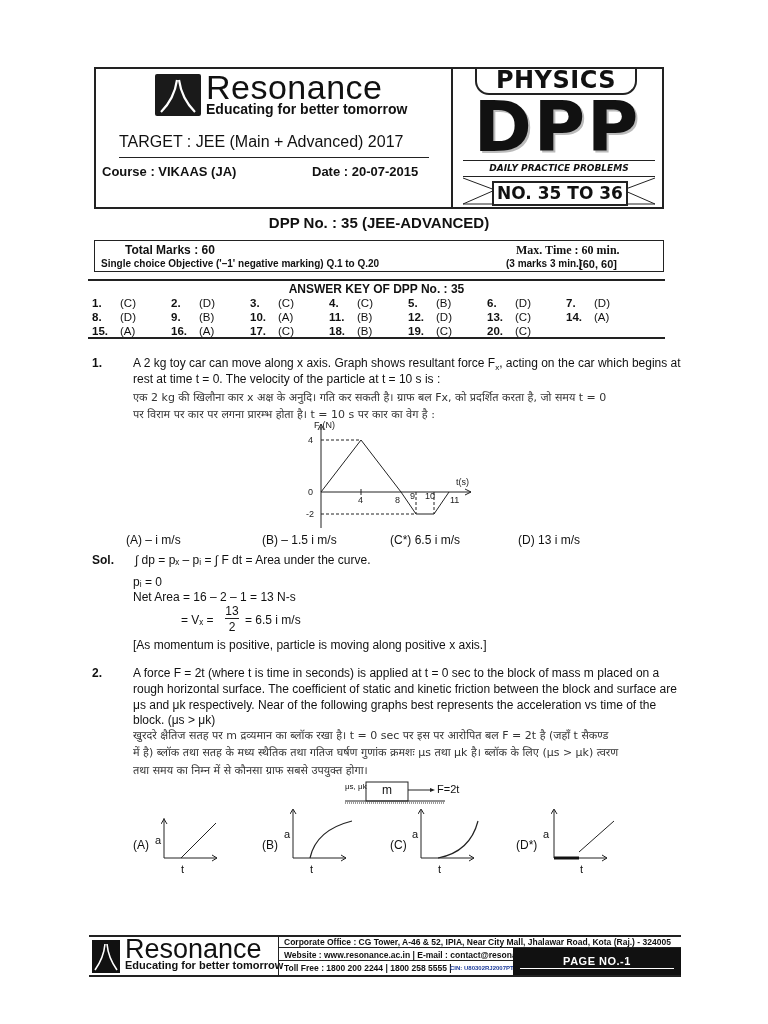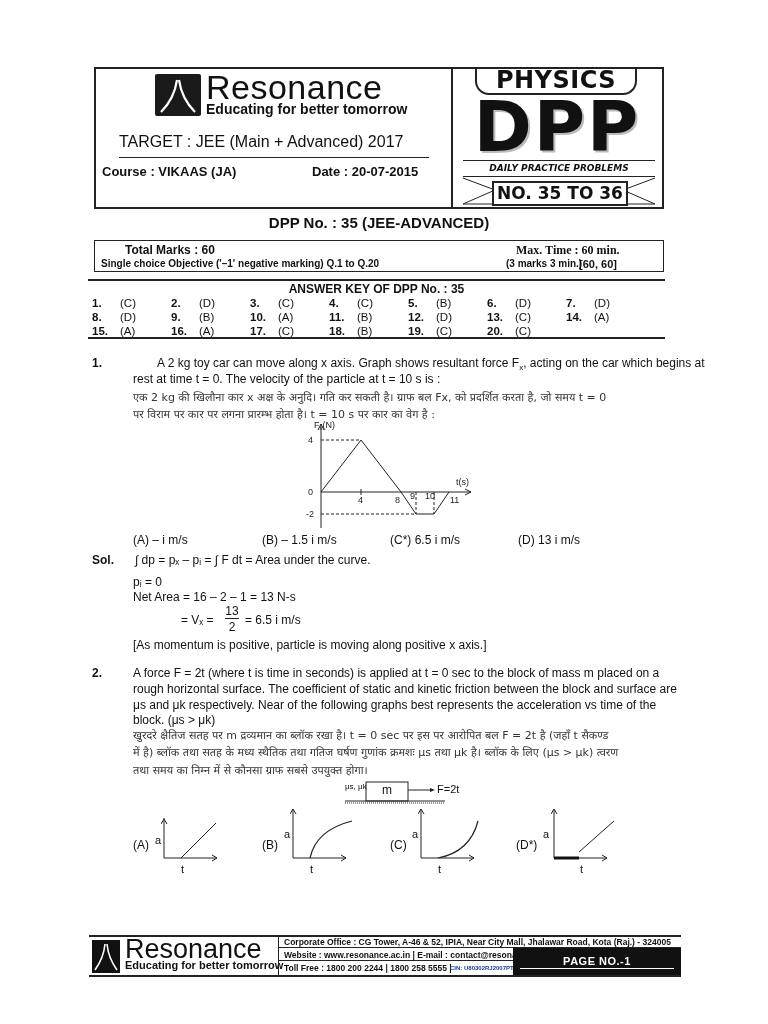--- a/index.html
+++ b/index.html
@@ -133,21 +133,21 @@
       <span class="akcell-n" style="position: absolute; left: 241px; top: 44px; font-size: 11.5px; font-weight: bold;">18.</span>
       <span class="akcell-a" style="position: absolute; left: 269px; top: 44px; font-size: 11.5px;">(B)</span>
       <span class="akcell-n" style="position: absolute; left: 320px; top: 44px; font-size: 11.5px; font-weight: bold;">19.</span>
       <span class="akcell-a" style="position: absolute; left: 348px; top: 44px; font-size: 11.5px;">(C)</span>
       <span class="akcell-n" style="position: absolute; left: 399px; top: 44px; font-size: 11.5px; font-weight: bold;">20.</span>
       <span class="akcell-a" style="position: absolute; left: 427px; top: 44px; font-size: 11.5px;">(C)</span>
     </div>
 </div>
 
 <div class="abs qnum" style="left:92px;top:356px;">1.</div>
-<div class="abs q" style="left:133px;top:356px;width:548px;margin-left:24px;">
+<div class="abs q" style="left:133px;top:356px;width:548px;">
   <span>A 2 kg toy car can move along x axis. Graph shows resultant force F</span><sub>x</sub><span>, acting on the car which begins at</span>
 </div>
 <div class="abs q" style="left:133px;top:372px;">rest at time t = 0. The velocity of the particle at t = 10 s is :</div>
 <div class="abs hindi" style="left:133px;top:389px;">एक 2 kg की खिलौना कार x अक्ष के अनुदि। गति कर सकती है। ग्राफ बल Fx, को प्रदर्शित करता है, जो समय t = 0</div>
 <div class="abs hindi" style="left:133px;top:406px;">पर विराम पर कार पर लगना प्रारम्भ होता है। t = 10 s पर कार का वेग है :</div>
 
 <svg class="abs" style="left:296px;top:418px;" width="190" height="110">
   <g stroke="#222" fill="none" stroke-width="1">
     <line x1="25" y1="6" x2="25" y2="110"></line>
     <polyline points="22,12 25,6 28,12"></polyline>
@@ -167,21 +167,21 @@
     <text x="10" y="99">-2</text>
     <text x="62" y="85">4</text>
     <text x="99" y="85">8</text>
     <text x="114" y="81">9</text>
     <text x="129" y="81">10</text>
     <text x="154" y="85">11</text>
     <text x="160" y="67">t(s)</text>
   </g>
 </svg>
 
-<div class="abs q" style="left:133px;top:533px;">(A) – i m/s</div>
+<div class="abs q" style="left:126px;top:533px;">(A) – i m/s</div>
 <div class="abs q" style="left:262px;top:533px;">(B) – 1.5 i m/s</div>
 <div class="abs q" style="left:390px;top:533px;">(C*) 6.5 i m/s</div>
 <div class="abs q" style="left:518px;top:533px;">(D) 13 i m/s</div>
 
 <div class="abs qnum" style="left:92px;top:553px;">Sol.</div>
 <div class="abs q" style="left:135px;top:553px;">∫ dp = pₓ – pᵢ  =  ∫ F  dt = Area under the curve.</div>
 <div class="abs q" style="left:133px;top:575px;">pᵢ = 0</div>
 <div class="abs q" style="left:133px;top:590px;">Net Area = 16 – 2 – 1        = 13 N-s</div>
 <div class="abs q" style="left:181px;top:613px;">= Vₓ =</div>
 <div class="abs q" style="left:225px;top:605px;width:14px;text-align:center;border-bottom:1px solid #222;line-height:13px;">13</div>

